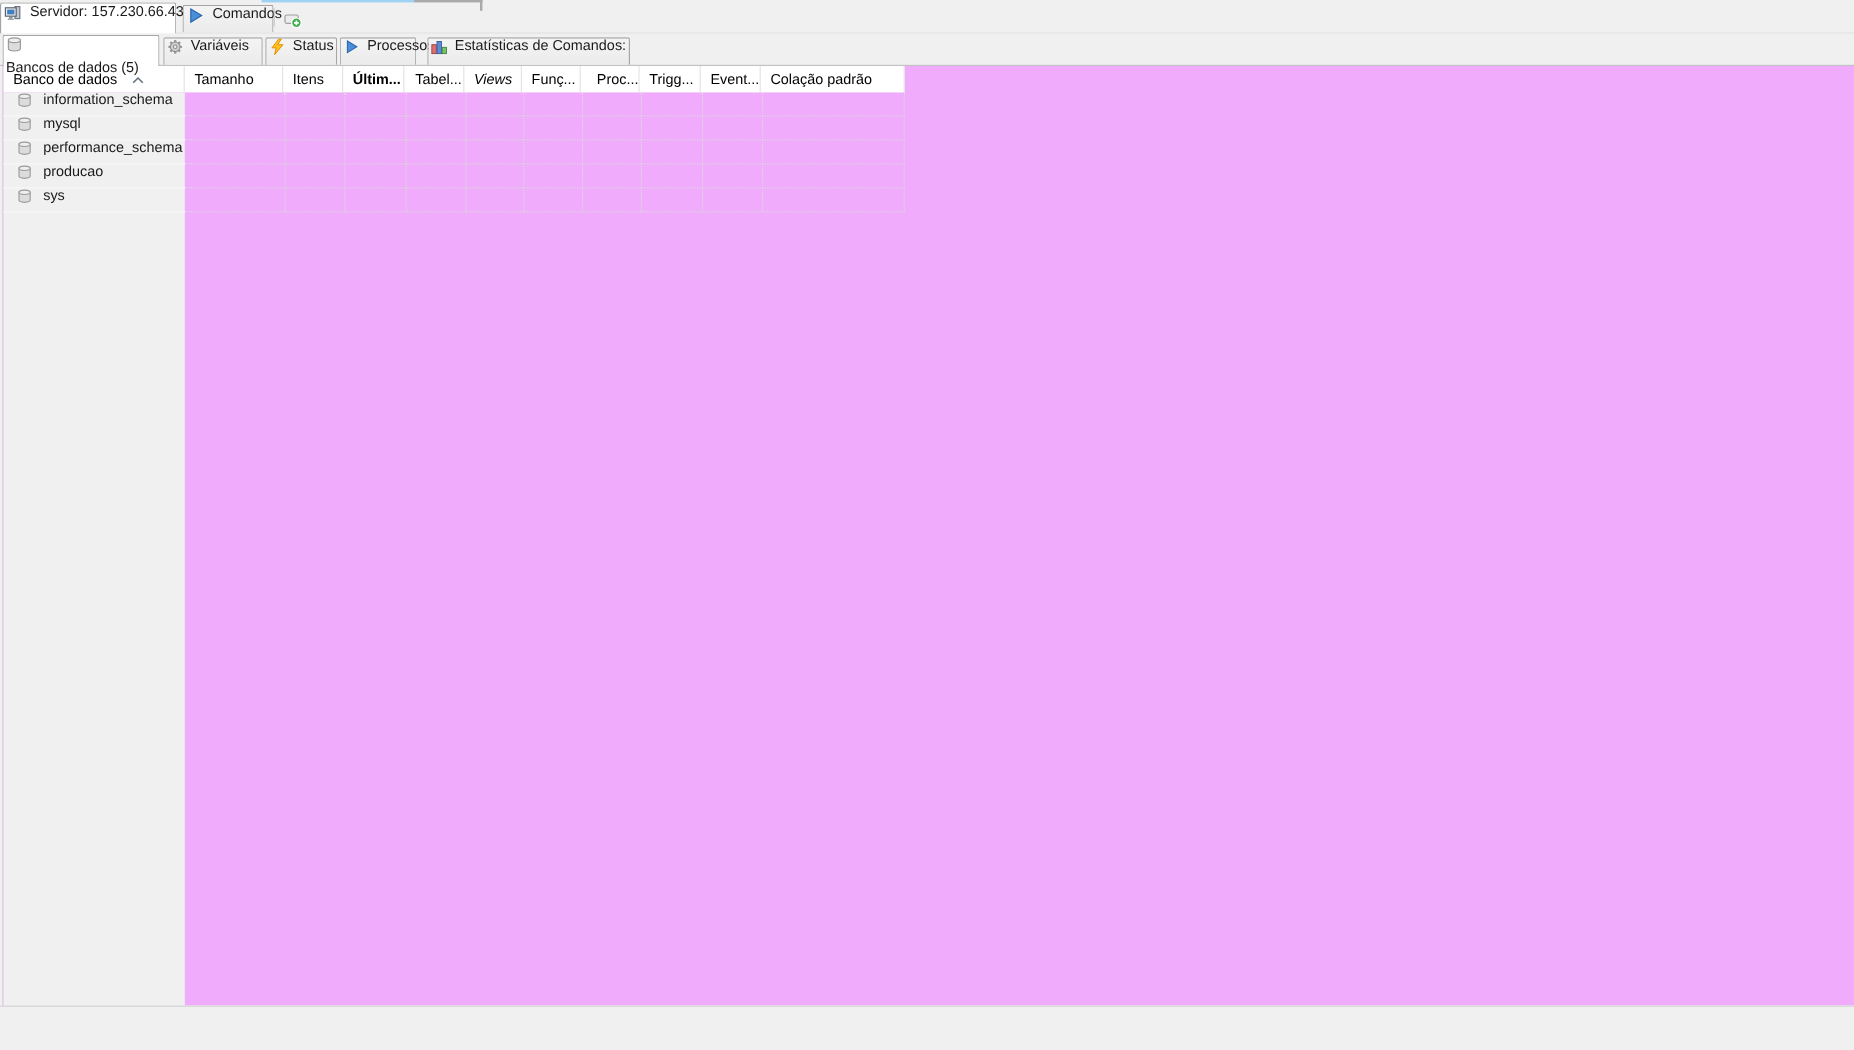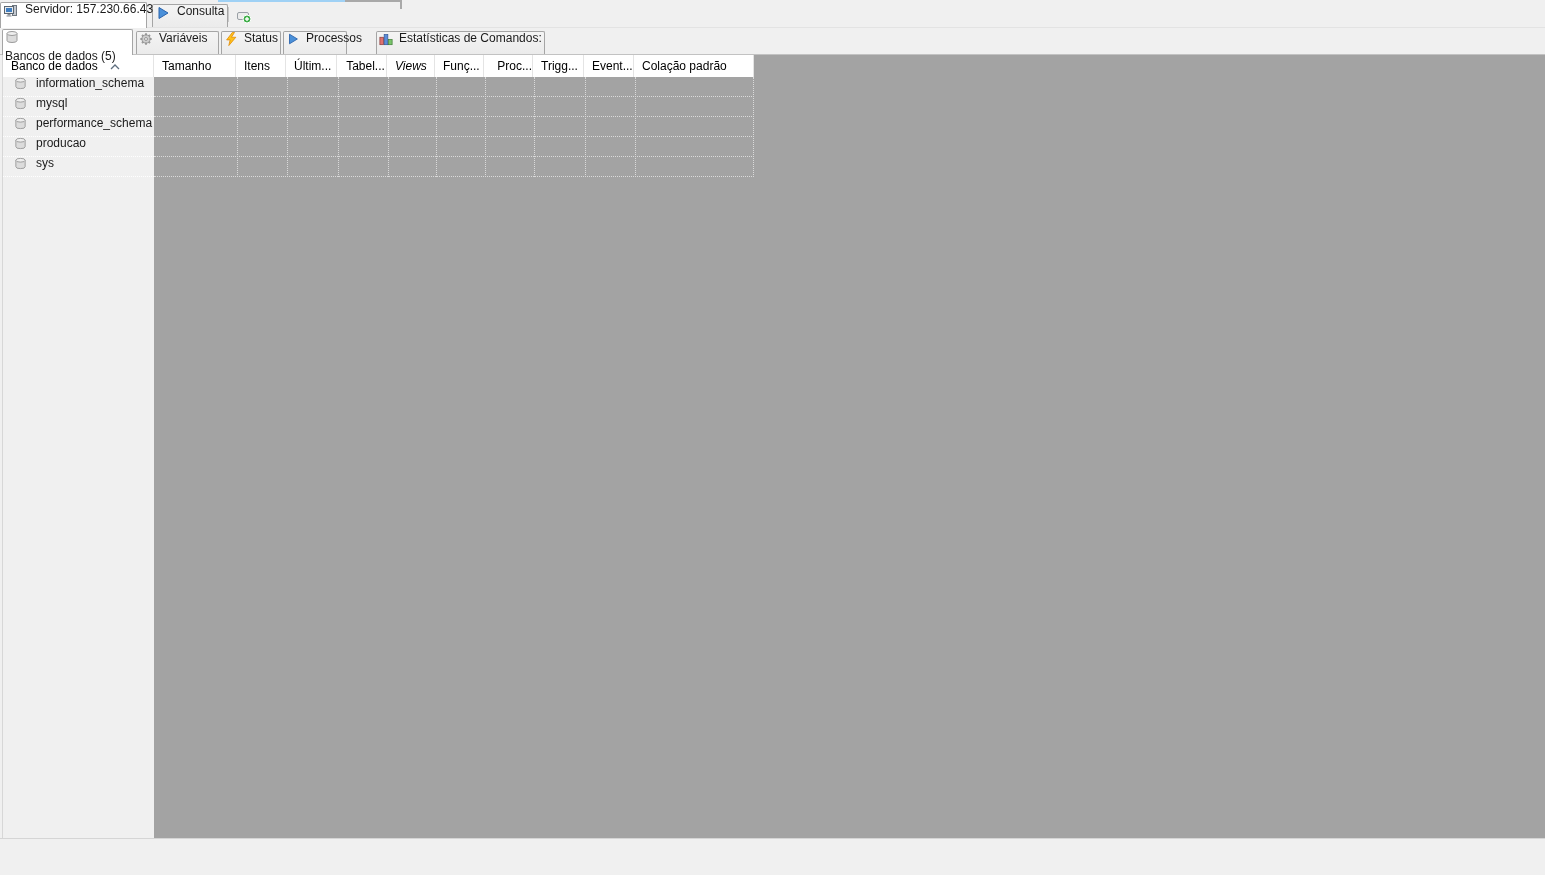--- a/index.html
+++ b/index.html
@@ -28,31 +28,31 @@
   .section-tabbar .tab { top:3px; height:23px; }
   .section-tabbar .tab.active { top:1px; height:26px; }
   .tab-servidor { left:0;   width:147px; }
   .tab-consulta { left:152px; width:76px; }
   .toolsep { position:absolute; left:228px; top:7px; height:15px; width:0; border-left:1px solid #c9c9c9; }
   .btn-newquery { position:absolute; left:232px; top:5px; width:24px; height:22px; display:flex; align-items:center; justify-content:center; }
   .stab-0 { left:2px;   width:131px;flex-direction:column; }
   .stab-1 { left:136px; width:83px;  }
   .stab-2 { left:221px; width:60px;  }
   .stab-3 { left:283px; width:64px;  }
-  .stab-4 { left:376px; width:169px; }
+  .stab-4 { left:356px; width:169px; }
   .icon16 { width:16px; height:16px; flex:0 0 16px; display:inline-block; }
   .icon14 { width:14px; height:14px; flex:0 0 14px; display:inline-block; }
 
   
-  .content { position:absolute; left:2px; top:55px; width:1543px; height:783px; background:#a3a3a3; border-left:1px solid #d7d7d7; }
+  .content { position:absolute; left:2px; top:55px; width:1543px; height:783px; background:#f0abfc; border-left:1px solid #d7d7d7; }
 
   .header-row { position:absolute; left:0; top:0; height:22px; width:751px; display:flex; background:#ffffff; }
   .hcell { height:22px; display:flex; align-items:center; padding-left:8px; border-right:1px solid #e4e4e4; color:#000; }
   .hcell .caret { margin-left:12px; }
-  .c0 { width:151px; } .c1 { width:82px; } .c2 { width:50px; } .c3 { width:51px; }
+  .c0 { width:151px; } .c1 { width:82px; } .c2 { width:50px; } .c3 { width:51px;font-weight:bold; }
   .c4 { width:50px;justify-content:center; } .c5 { width:48px;font-style:italic; } .c6 { width:49px;text-align:center; } .c7 { width:49px;justify-content:flex-end; }
   .c8 { width:51px; } .c9 { width:50px; } .c10 { width:120px; border-right:1px solid #e4e4e4; }
 
   .leftcol { position:absolute; left:0; top:22px; width:151px; height:761px; background:#f0f0f0; }
   .dbrow { height:20px; display:flex; align-items:flex-start; gap:8px; padding-left:11px; border-bottom:1px dotted #ffffff; }
   .dbrow .nm { position:relative; top:-1px; }
 
   .grid { position:absolute; left:151px; top:22px; width:600px; height:100px; }
   .vline { position:absolute; top:0; height:100px; width:0; border-left:1px dotted #dadada; }
   .v0{left:83px}.v1{left:133px}.v2{left:184px}.v3{left:234px}.v4{left:282px}
@@ -84,21 +84,21 @@
         </svg>
       </span>
       <span class="lbl">Servidor: 157.230.66.43</span>
     </div>
     <div class="tab tab-consulta">
       <span class="icon16">
         <svg width="16" height="16" viewBox="0 0 16 16">
           <polygon points="4,2.5 13,8 4,13.5" fill="#4a90d9" stroke="#2a64ad" stroke-width="1"></polygon>
         </svg>
       </span>
-      <span class="lbl">Consulta</span>
+      <span class="lbl">Comandos</span>
     </div>
     <div class="toolsep"></div>
     <div class="btn-newquery">
       <span class="icon16">
         <svg width="16" height="16" viewBox="0 0 16 16">
           <rect x="1.5" y="4.5" width="11" height="7" rx="1.5" fill="#ececec" stroke="#9aa0a6" stroke-width="1"></rect>
           <circle cx="11" cy="11" r="4" fill="#3fae49" stroke="#ffffff" stroke-width="1"></circle>
           <line x1="11" y1="9" x2="11" y2="13" stroke="#ffffff" stroke-width="1.4"></line>
           <line x1="9" y1="11" x2="13" y2="11" stroke="#ffffff" stroke-width="1.4"></line>
         </svg>

